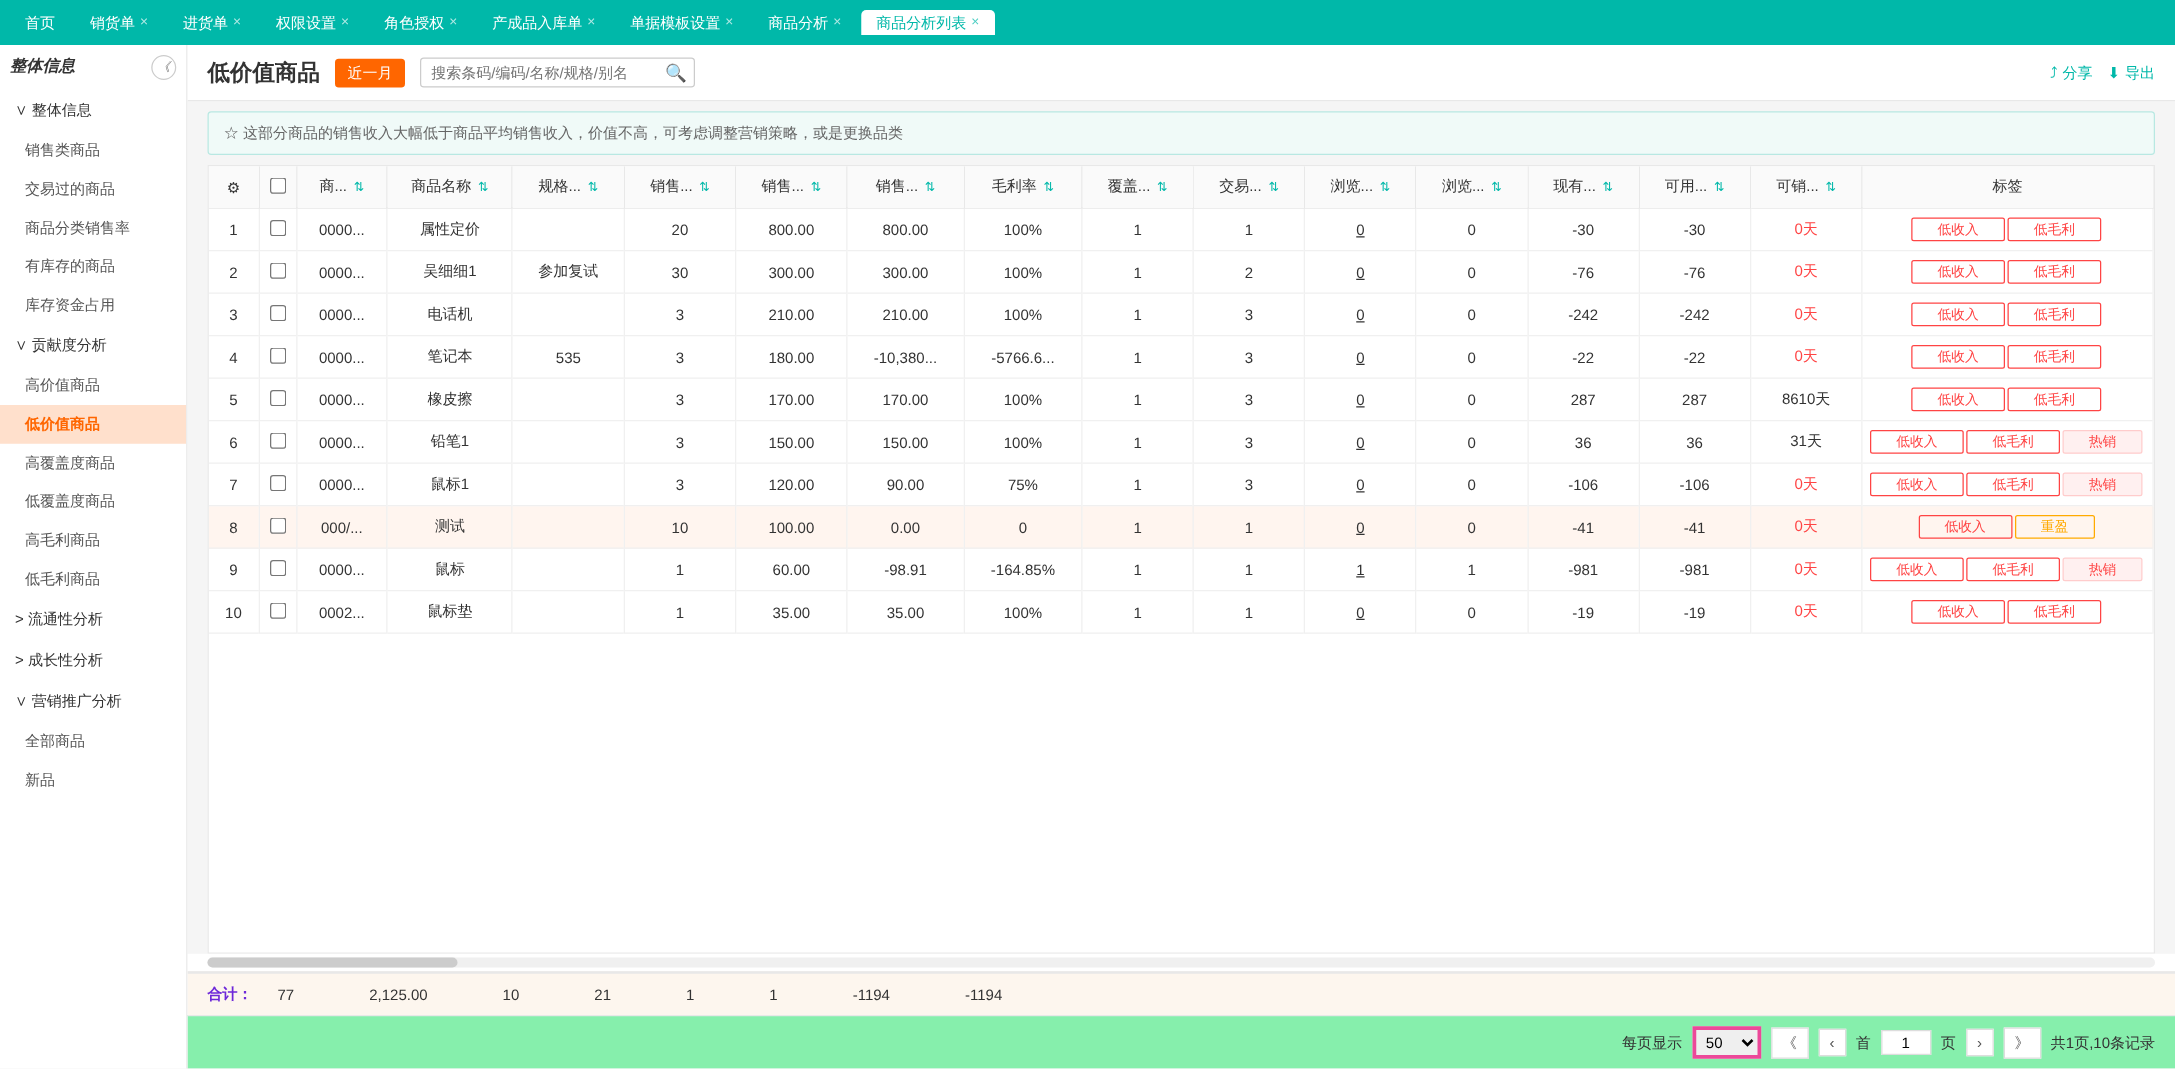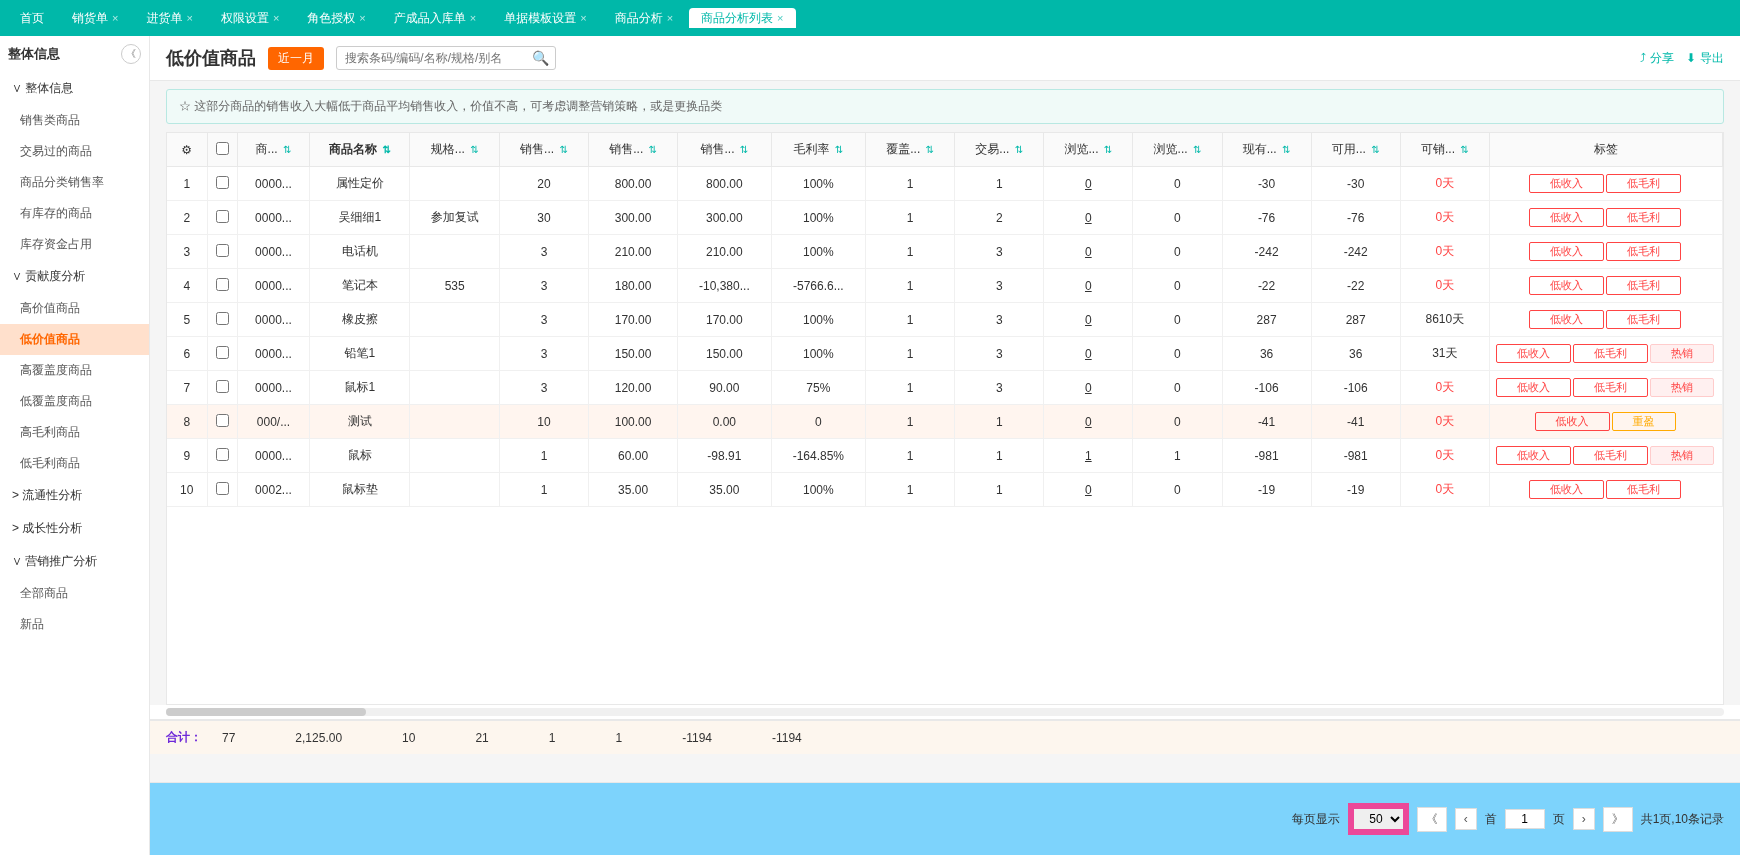--- a/index.html
+++ b/index.html
@@ -206,51 +206,49 @@
     .footer-total-label { color: #6d28d9; font-weight: bold; margin-right: 20px; }
     .total-values {
       display: flex;
       gap: 60px;
       font-size: 12px;
       color: #333;
     }
 
     
     .pagination {
-      background: #7dd3fc;
+      background: #86efac;
       border-top: 1px solid #e8e8e8;
-      padding: 20px 16px;
+      padding: 8px 16px;
       display: flex;
       align-items: center;
       justify-content: flex-end;
       gap: 8px;
       flex-shrink: 0;
-      margin-top: 28px;
     }
     .pagination-text { color: #333; font-size: 12px; }
     .pagination-btn {
       border: 1px solid #ddd;
       background: #fff;
       padding: 3px 8px;
       cursor: pointer;
       color: #555;
       font-size: 12px;
     }
     .pagination-input {
       border: 1px solid #ddd;
       width: 40px;
       padding: 2px 4px;
       text-align: center;
       font-size: 12px;
     }
     .per-page-select {
-      border: 6px solid #ec4899;
+      border: 3px solid #ec4899;
       padding: 2px 4px;
       font-size: 12px;
-      text-align: right;
     }
 
     
     .scrollbar-container {
       background: #fff;
       padding: 3px 16px;
       flex-shrink: 0;
     }
     .scrollbar-track {
       height: 8px;
@@ -319,21 +317,21 @@
   </div>
   <div class="nav-tab active">
     <span>商品分析列表</span>
     <span class="close-icon">×</span>
   </div>
 </div>
 
 <div class="main-layout">
 
   <div class="sidebar">
-    <div style="display:flex;align-items:center;padding:8px;">
+    <div style="display:flex;align-items:flex-start;padding:8px;font-style:italic;">
       <span style="font-weight:bold;font-size:13px;flex:1;color:#333;">整体信息</span>
       <div class="collapse-btn">《</div>
     </div>
     <div class="sidebar-group-header">∨ 整体信息</div>
     <div class="sidebar-item">销售类商品</div>
     <div class="sidebar-item">交易过的商品</div>
     <div class="sidebar-item">商品分类销售率</div>
     <div class="sidebar-item">有库存的商品</div>
     <div class="sidebar-item">库存资金占用</div>
     <div class="sidebar-group-header">∨ 贡献度分析</div>
@@ -376,21 +374,21 @@
       <span>这部分商品的销售收入大幅低于商品平均销售收入，价值不高，可考虑调整营销策略，或是更换品类</span>
     </div>
 
     <div class="table-wrapper">
       <table>
         <thead>
           <tr>
             <th style="width:40px;">⚙</th>
             <th class="checkbox-cell"><input type="checkbox" style=""></th>
             <th>商... <span class="sort-icon">⇅</span></th>
-            <th style="width:100px;font-weight:bold;">商品名称 <span class="sort-icon">⇅</span></th>
+            <th style="width:100px;">商品名称 <span class="sort-icon">⇅</span></th>
             <th>规格... <span class="sort-icon">⇅</span></th>
             <th>销售... <span class="sort-icon">⇅</span></th>
             <th>销售... <span class="sort-icon">⇅</span></th>
             <th>销售... <span class="sort-icon">⇅</span></th>
             <th>毛利率 <span class="sort-icon">⇅</span></th>
             <th>覆盖... <span class="sort-icon">⇅</span></th>
             <th>交易... <span class="sort-icon">⇅</span></th>
             <th>浏览... <span class="sort-icon">⇅</span></th>
             <th>浏览... <span class="sort-icon">⇅</span></th>
             <th>现有... <span class="sort-icon">⇅</span></th>

